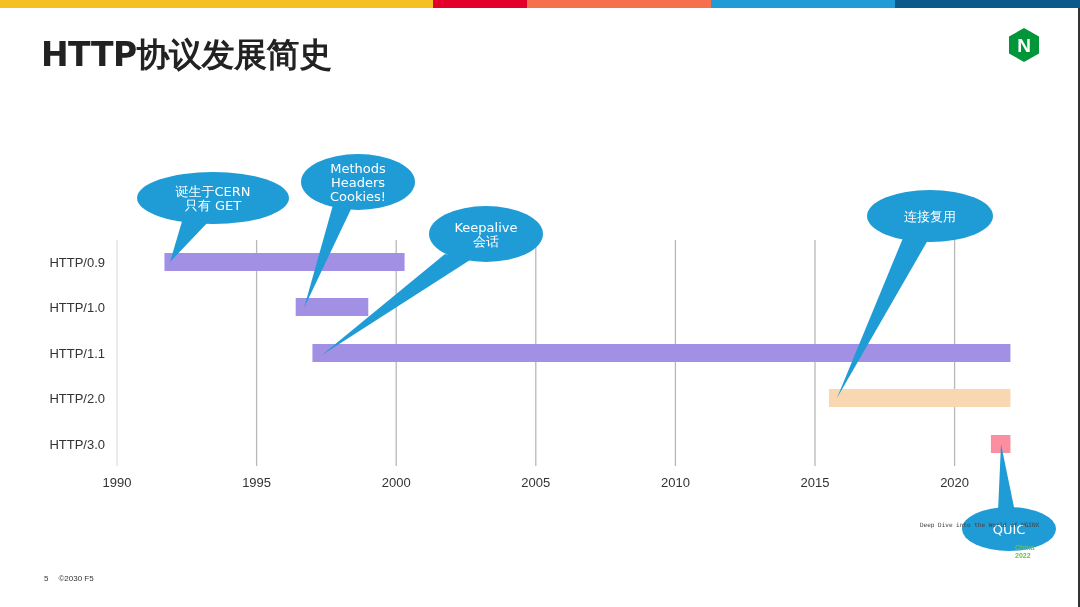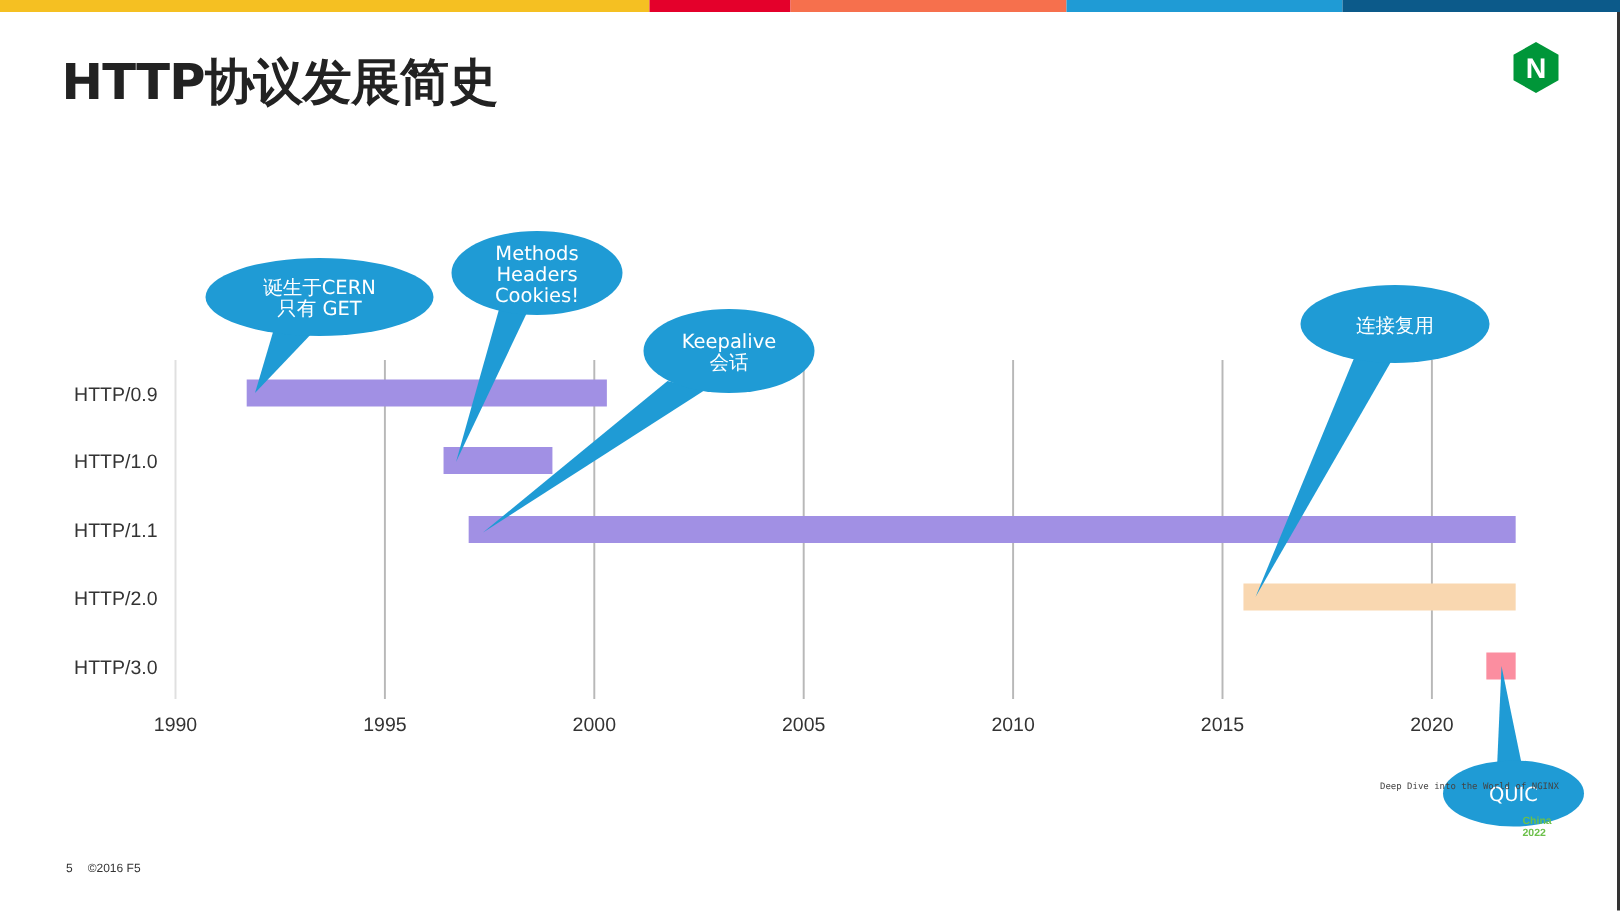--- a/index.html
+++ b/index.html
@@ -96,14 +96,14 @@
 <div class="sprint-logo">
   <div class="sprint-year">
     <div>China</div>
     <div>2022</div>
   </div>
   <div class="sprint-tag">Deep Dive into the World of NGINX</div>
 </div>
 
 <div class="footer-left">
   <span>5</span>
-  <span>©2016 F5</span>
+  <span>©2030 F5</span>
 </div>
 
 </body></html>

